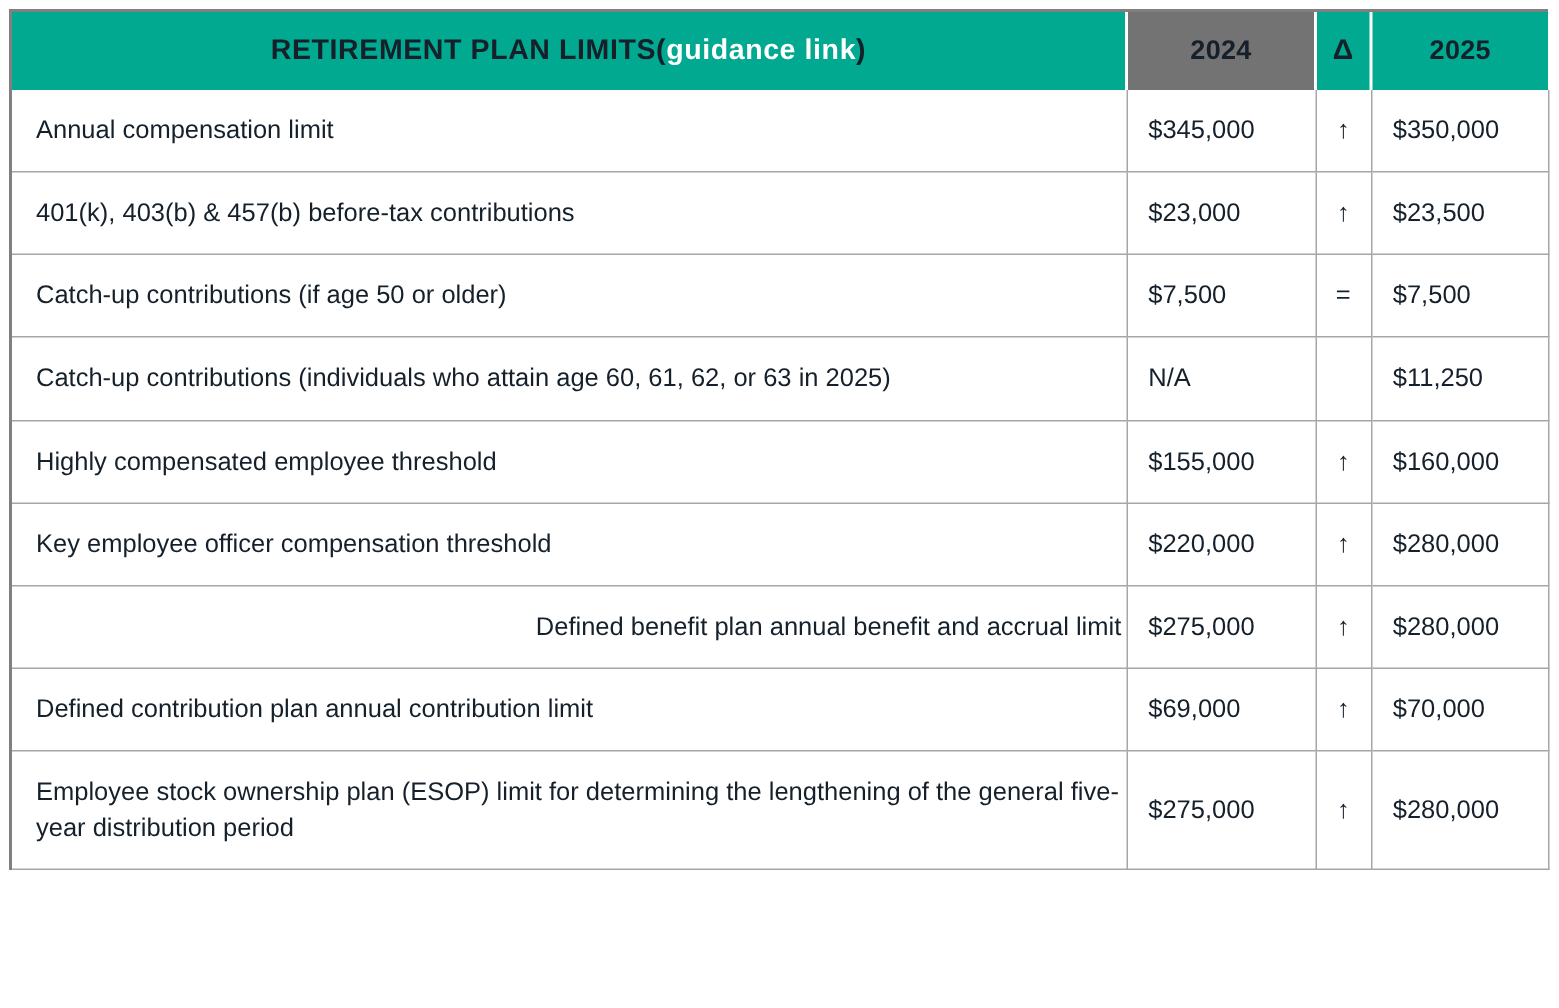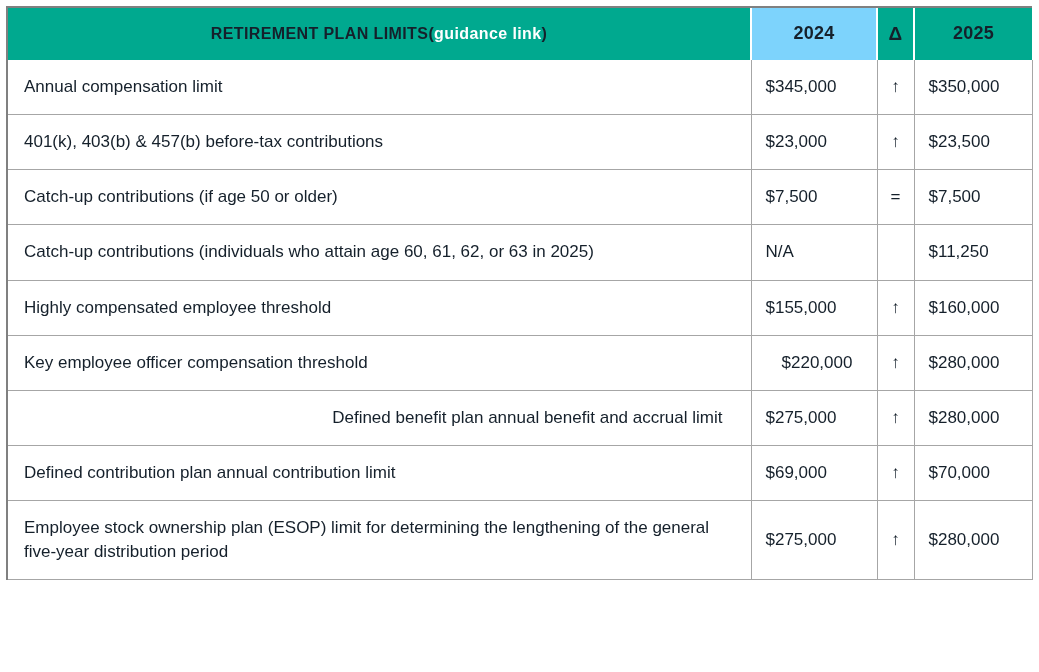--- a/index.html
+++ b/index.html
@@ -56,21 +56,21 @@
     border-right: 2px solid #ffffff;
     box-sizing: border-box;
   }
   thead th:last-child {
     border-right: none;
   }
   .th-inner {
     display: block;
     padding: 0 14px;
     font-weight: 700;
-    font-size: 16px;
+    font-size: 19px;
     letter-spacing: 0.4px;
     line-height: 1.1;
     white-space: nowrap;
   }
   .th-desc .th-inner {
     text-transform: uppercase;
   }
   .th-year .th-inner,
   .th-delta .th-inner {
     font-size: 18px;
@@ -110,21 +110,21 @@
   .cell {
     display: block;
     padding: 15px 14px;
     font-size: 17px;
     line-height: 1.42;
     color: #15202b;
     font-weight: 400;
   }
   td.c-desc .cell {
     padding-left: 16px;
-    padding-right: 28px;
+    padding-right: 3px;
   }
   td.c-val .cell {
     padding-left: 14px;
     padding-right: 8px;
     white-space: nowrap;
   }
   td.c-delta .cell {
     padding: 15px 2px;
     text-align: center;
     font-size: 17px;
@@ -148,21 +148,21 @@
         <col class="w-delta">
         <col class="w-2025">
       </colgroup>
       <thead>
         <tr class="head-row" style="background: rgb(0, 169, 143); color: rgb(21, 32, 43);">
           <th class="th-desc" style="background: rgb(0, 169, 143); color: rgb(21, 32, 43);">
             <span class="th-inner">
               <span>RETIREMENT PLAN LIMITS</span><span class="paren" style="color: rgb(21, 32, 43);">(</span><a class="guidance-link" href="#" style="color: rgb(255, 255, 255);">guidance link</a><span class="paren" style="color: rgb(21, 32, 43);">)</span>
             </span>
           </th>
-          <th class="th-year" style="background: #7dd3fc; color: rgb(21, 32, 43);">
+          <th class="th-year" style="background: #737373; color: rgb(21, 32, 43);">
             <span class="th-inner">2024</span>
           </th>
           <th class="th-delta" style="background: rgb(0, 169, 143); color: rgb(21, 32, 43);">
             <span class="th-inner">Δ</span>
           </th>
           <th class="th-year" style="background: rgb(0, 169, 143); color: rgb(21, 32, 43);">
             <span class="th-inner">2025</span>
           </th>
         </tr>
       </thead>
@@ -235,21 +235,21 @@
             </td>
             <td class="c-val" style="border-color: rgb(166, 166, 166); background: rgb(255, 255, 255);">
               <span class="cell" style="color: rgb(21, 32, 43);">$160,000</span>
             </td>
           </tr>
           <tr>
             <td class="c-desc" style="border-color: rgb(166, 166, 166); background: rgb(255, 255, 255);">
               <span class="cell" style="color: rgb(21, 32, 43);">Key employee officer compensation threshold</span>
             </td>
             <td class="c-val" style="border-color: rgb(166, 166, 166); background: rgb(255, 255, 255);">
-              <span class="cell" style="color: rgb(21, 32, 43); text-align: center;">$220,000</span>
+              <span class="cell" style="color: rgb(21, 32, 43);">$220,000</span>
             </td>
             <td class="c-delta" style="border-color: rgb(166, 166, 166); background: rgb(255, 255, 255);">
               <span class="cell" style="color: rgb(21, 32, 43);">↑</span>
             </td>
             <td class="c-val" style="border-color: rgb(166, 166, 166); background: rgb(255, 255, 255);">
               <span class="cell" style="color: rgb(21, 32, 43);">$280,000</span>
             </td>
           </tr>
           <tr>
             <td class="c-desc" style="border-color: rgb(166, 166, 166); background: rgb(255, 255, 255); text-align: right;">

